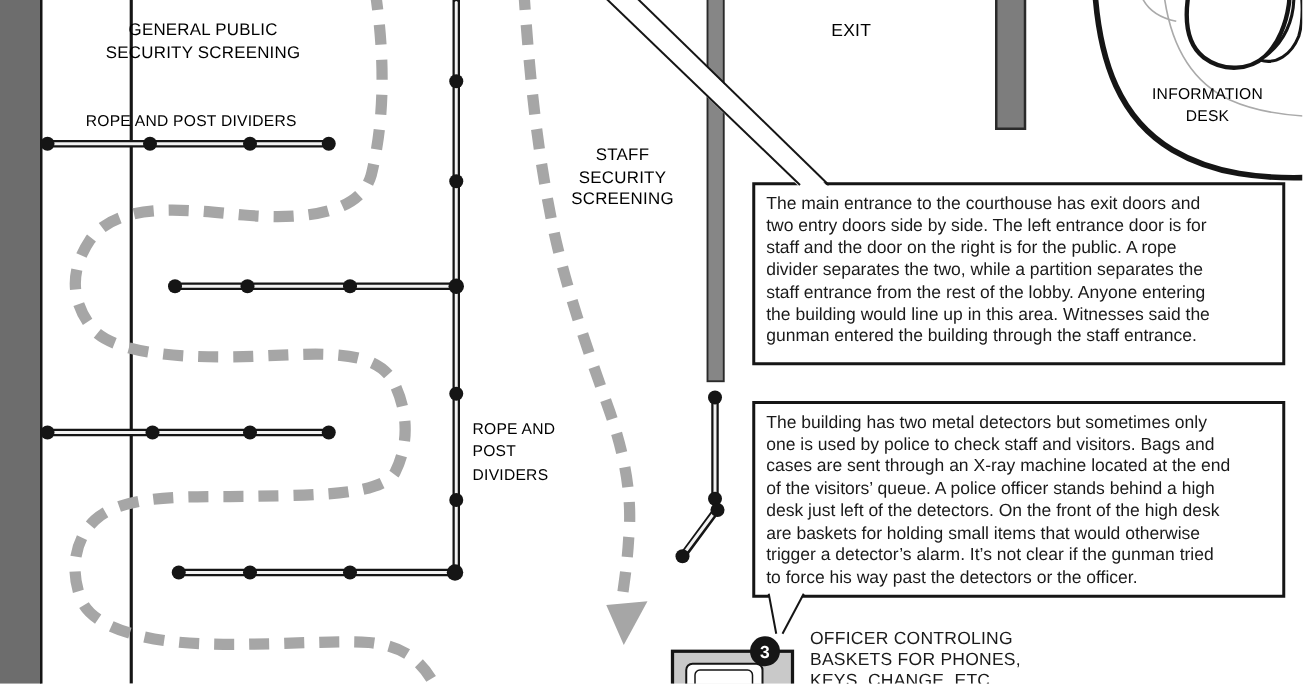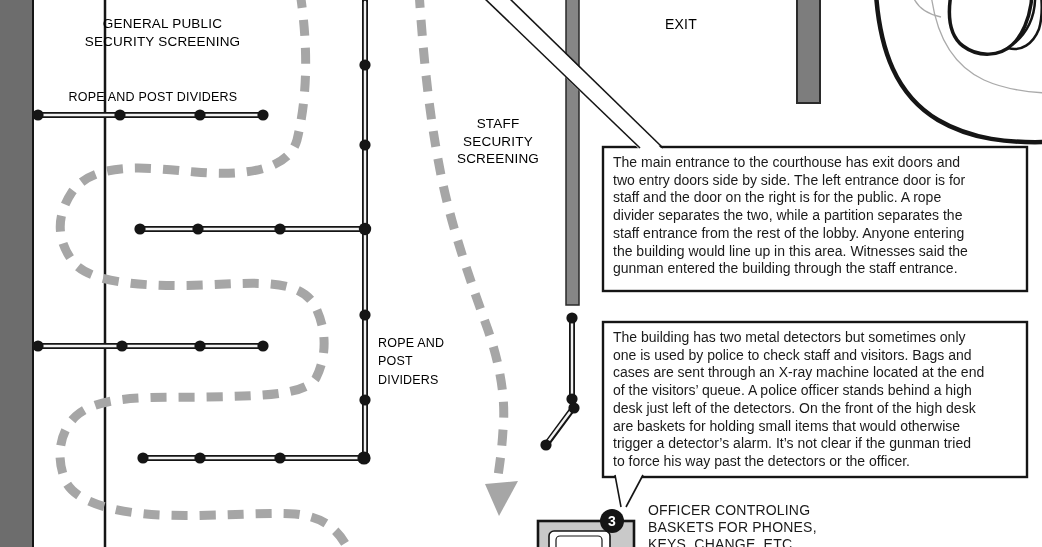--- a/index.html
+++ b/index.html
@@ -170,20 +170,22 @@
 SECURITY SCREENING</div>
 
   <div class="lbl small center" style="left:40px;top:88px;width:226px;">ROPE AND POST DIVIDERS</div>
 
   <div class="lbl center" style="left:445px;top:77px;width:106px;margin-top:38px;">STAFF
 SECURITY
 SCREENING</div>
 
   <div class="lbl" style="left:665px;top:16px;font-size:14px;">EXIT</div>
 
+  <div class="lbl small center" style="left:906px;top:66px;width:120px;">INFORMATION
+DESK</div>
 
   <div class="lbl small" style="left:378px;top:322px;margin-top:12px;">ROPE AND
 POST
 DIVIDERS</div>
 
   <div class="callout-box" style="left:603px;top:147px;width:444px;height:144px;">The main entrance to the courthouse has exit doors and
 two entry doors side by side. The left entrance door is for
 staff and the door on the right is for the public. A rope
 divider separates the two, while a partition separates the
 staff entrance from the rest of the lobby. Anyone entering

